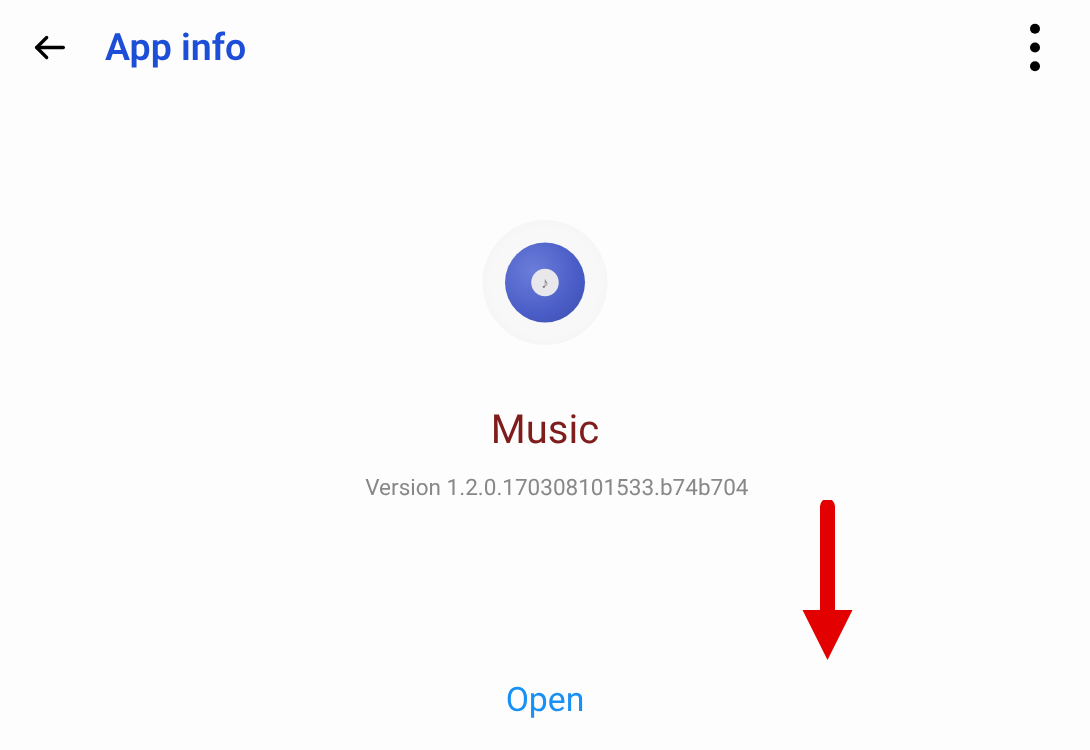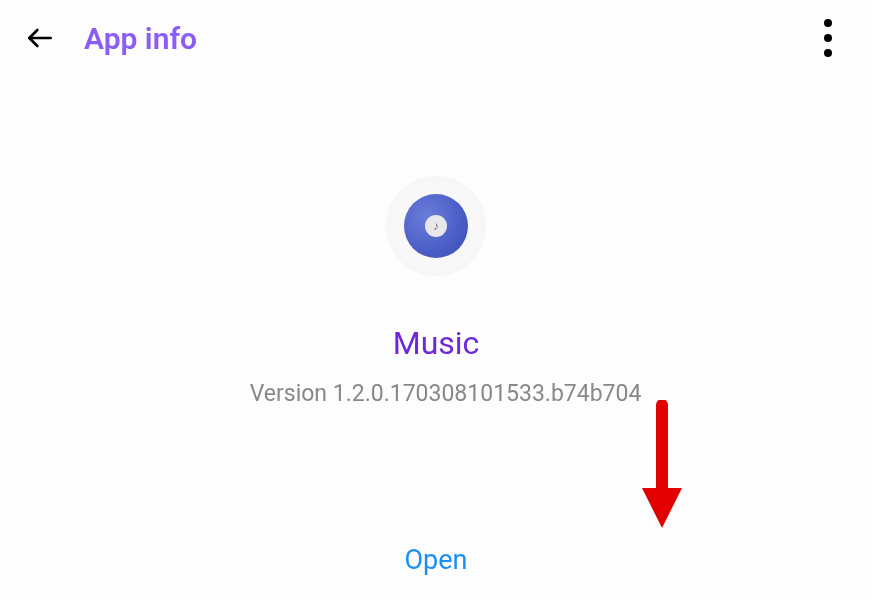--- a/index.html
+++ b/index.html
@@ -22,21 +22,21 @@
       height: 40px;
       display: flex;
       align-items: center;
       justify-content: center;
       cursor: pointer;
       margin-right: 24px;
     }
     .page-title {
       font-size: 30px;
       font-weight: 600;
-      color: #8b5cf6;
+      color: #1d4ed8;
     }
     .menu-btn {
       position: absolute;
       right: 24px;
       top: 18px;
       width: 40px;
       height: 40px;
       display: flex;
       flex-direction: column;
       align-items: center;
@@ -83,25 +83,25 @@
       background: #e8e8ec;
       display: flex;
       align-items: center;
       justify-content: center;
       font-size: 12px;
       color: #777;
     }
     .app-name {
       font-size: 32px;
       font-weight: 400;
-      color: #6d28d9;
+      color: #7f1d1d;
       margin-bottom: 18px;
     }
     .app-version {
-      font-size: 23px;
+      font-size: 18px;
       color: #888;
       font-weight: 400;
       margin-left: 19px;
     }
     .actions {
       position: absolute;
       bottom: 24px;
       left: 0;
       right: 0;
       display: flex;

